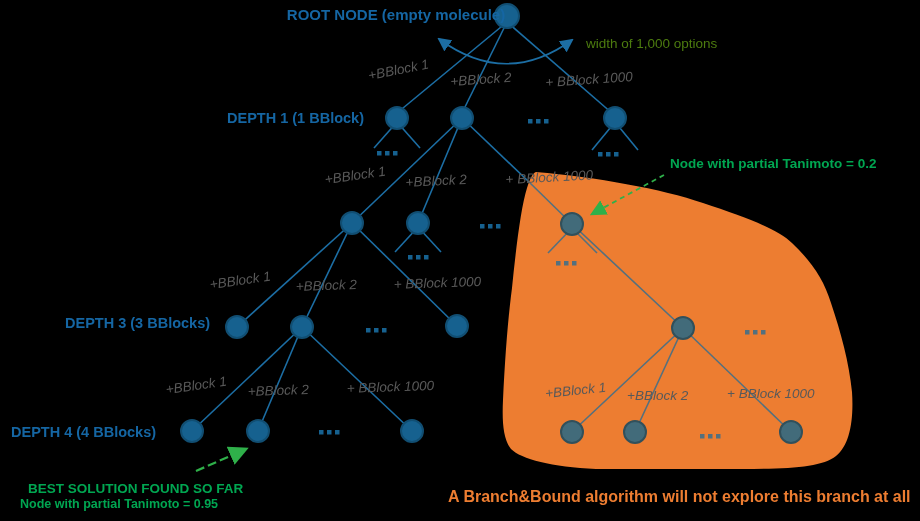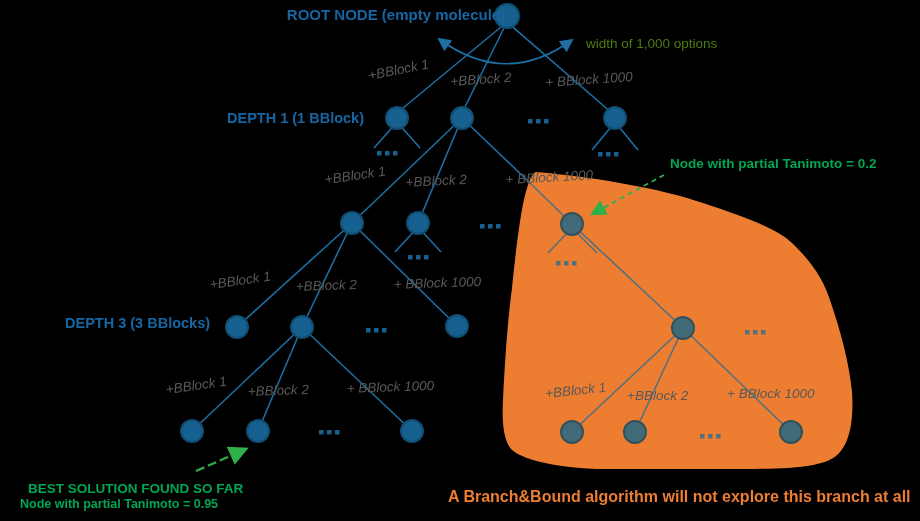--- a/index.html
+++ b/index.html
@@ -166,20 +166,21 @@
     <line x1="664" y1="175" x2="592" y2="214" stroke="#2FB04A" stroke-width="1.8" stroke-dasharray="5,4" marker-end="url(#arrowGreen)"></line>
     <line x1="196" y1="471" x2="246" y2="449" stroke="#2FB04A" stroke-width="2.2" stroke-dasharray="9,4" marker-end="url(#arrowGreen)"></line>
   </svg>
 
   <div class="lbl root-lbl" style="left:280px; top:6px; width:232px; text-align:center;">ROOT NODE (empty molecule)</div>
 
   <div class="lbl gray-lbl" style="left:586px; top:36px;">width of 1,000 options</div>
 
   <div class="lbl depth-lbl" style="left:227px; top:110px;">DEPTH 1 (1 BBlock)</div>
   <div class="lbl depth-lbl" style="left:59px; top:315px;margin-left:6px;">DEPTH 3 (3 BBlocks)</div>
+  <div class="lbl depth-lbl" style="left:11px; top:424px;">DEPTH 4 (4 BBlocks)</div>
 
   <div class="lbl edge-lbl" style="left:370px; top:68px; transform:rotate(-11deg);">+BBlock 1</div>
   <div class="lbl edge-lbl" style="left:451px; top:74px; transform:rotate(-4deg);">+BBlock 2</div>
   <div class="lbl edge-lbl" style="left:546px; top:75px; transform:rotate(-4deg);">+ BBlock 1000</div>
 
   <div class="lbl edge-lbl" style="left:326px; top:172px; transform:rotate(-8deg);">+BBlock 1</div>
   <div class="lbl edge-lbl" style="left:406px; top:175px; transform:rotate(-3deg);">+BBlock 2</div>
   <div class="lbl edge-lbl" style="left:506px; top:172px; transform:rotate(-3deg);">+ BBlock 1000</div>
 
   <div class="lbl edge-lbl" style="left:211px; top:277px; transform:rotate(-8deg);">+BBlock 1</div>

